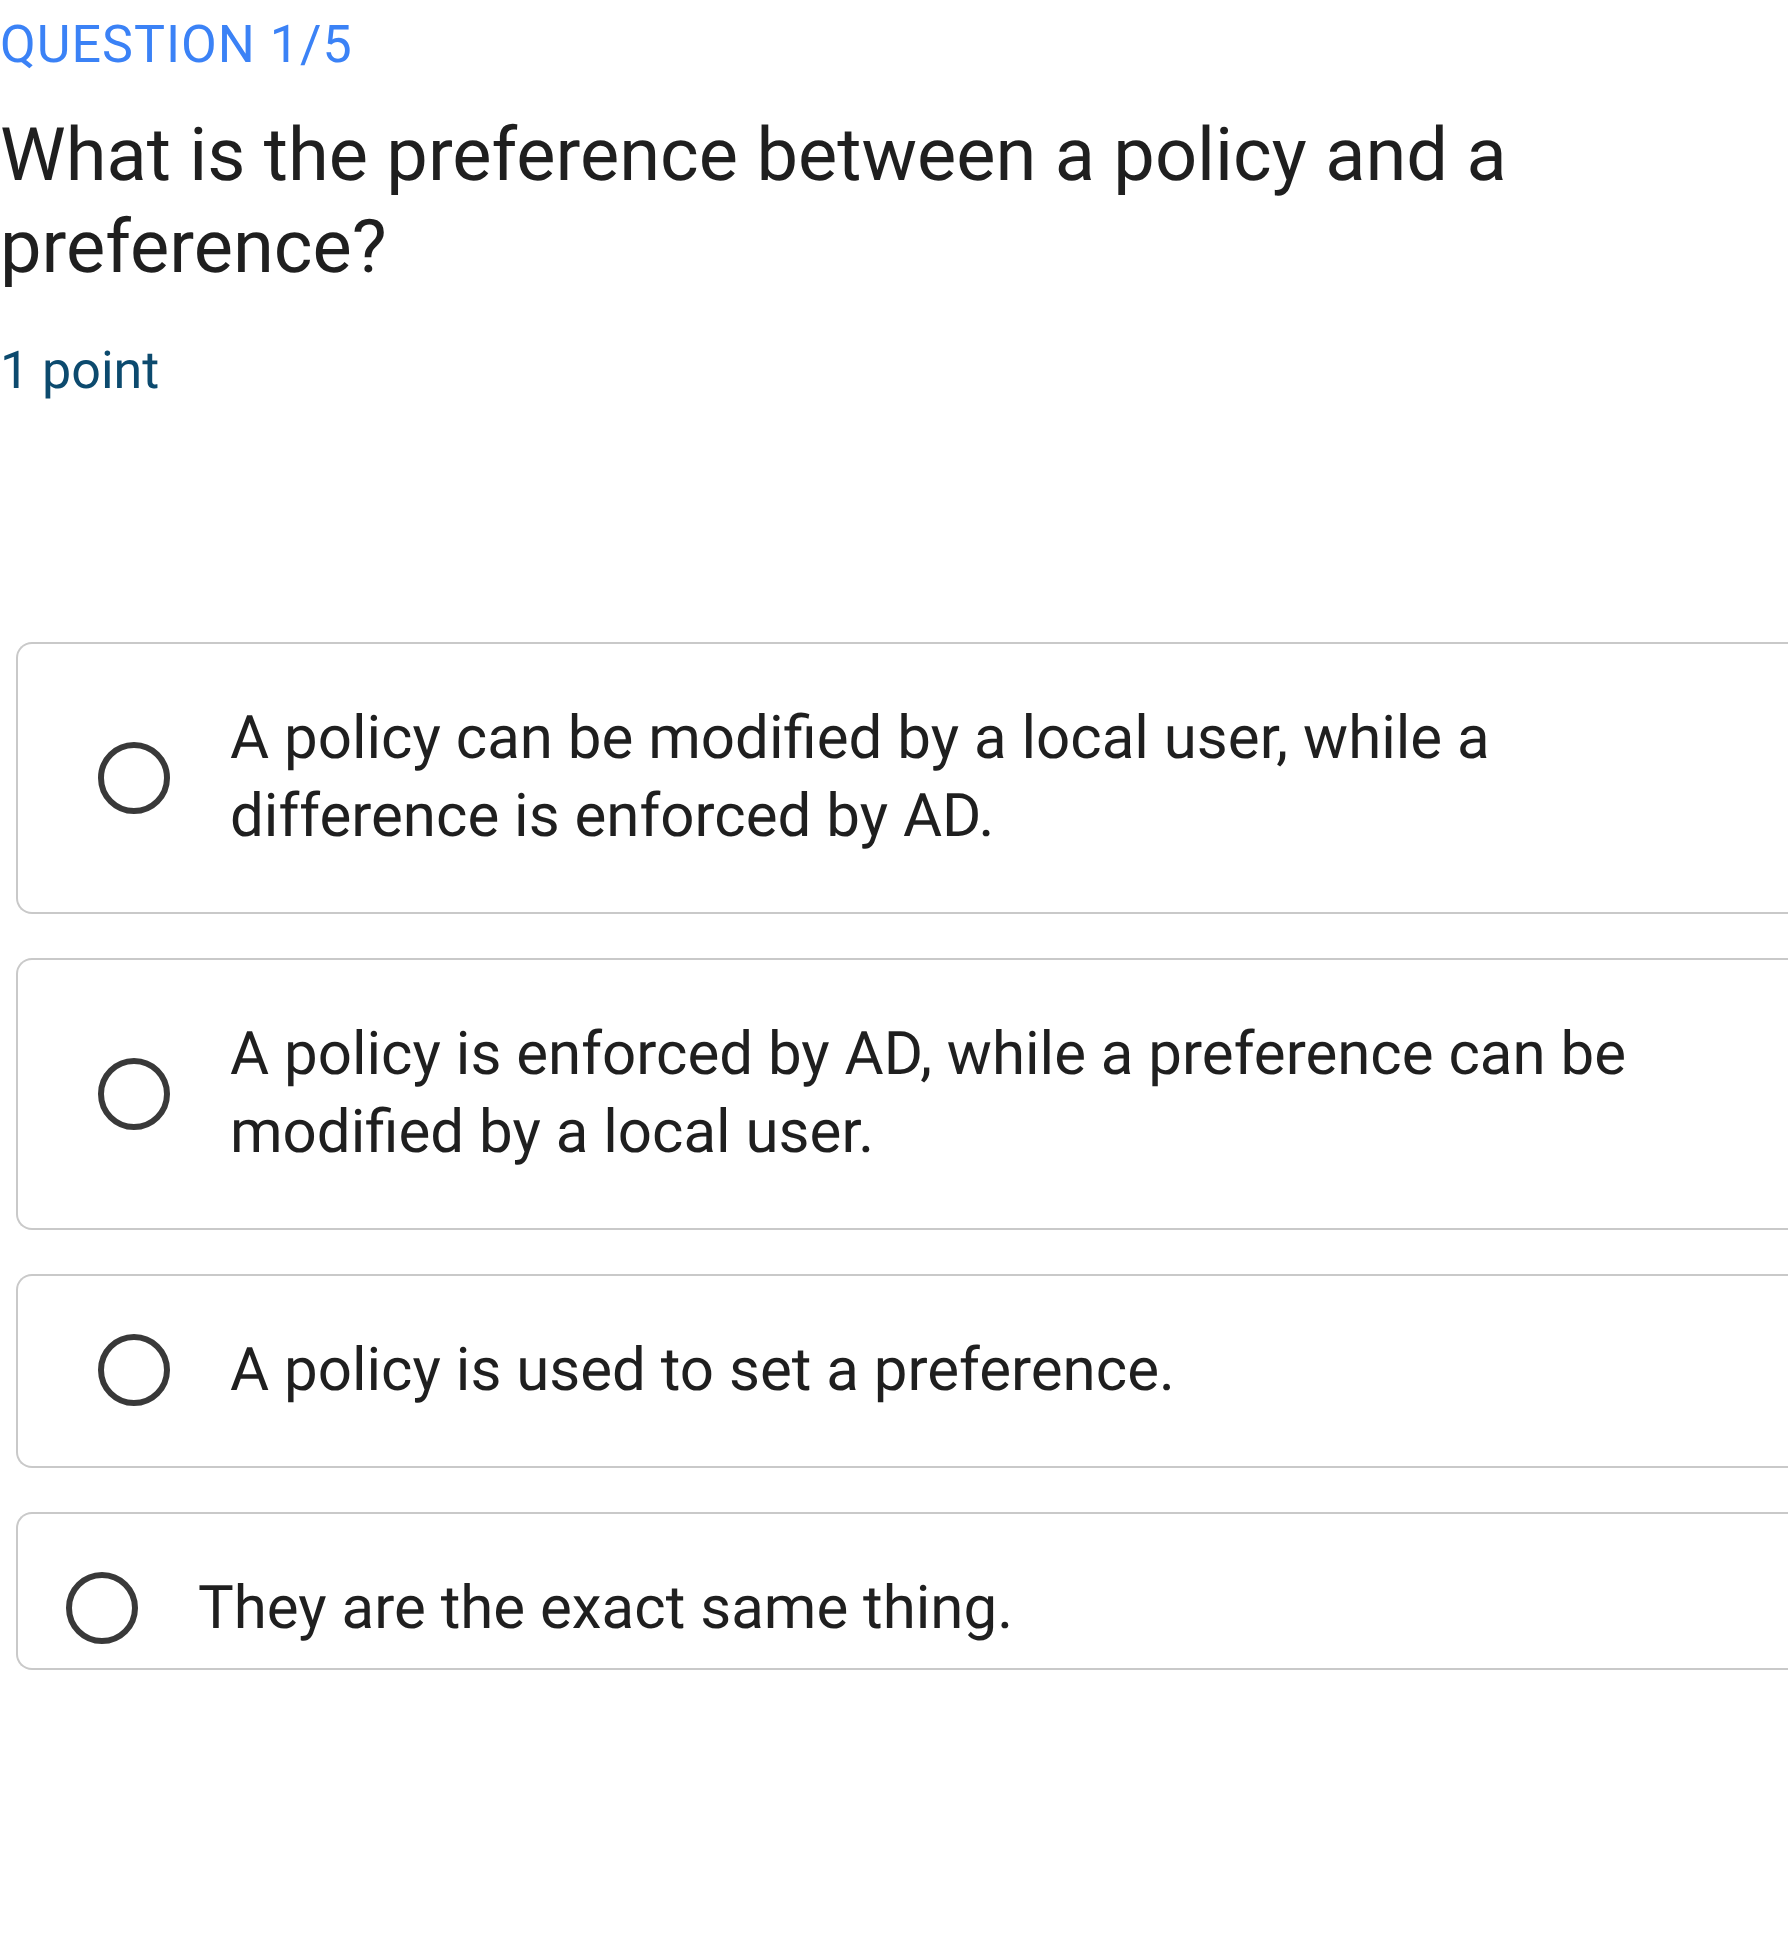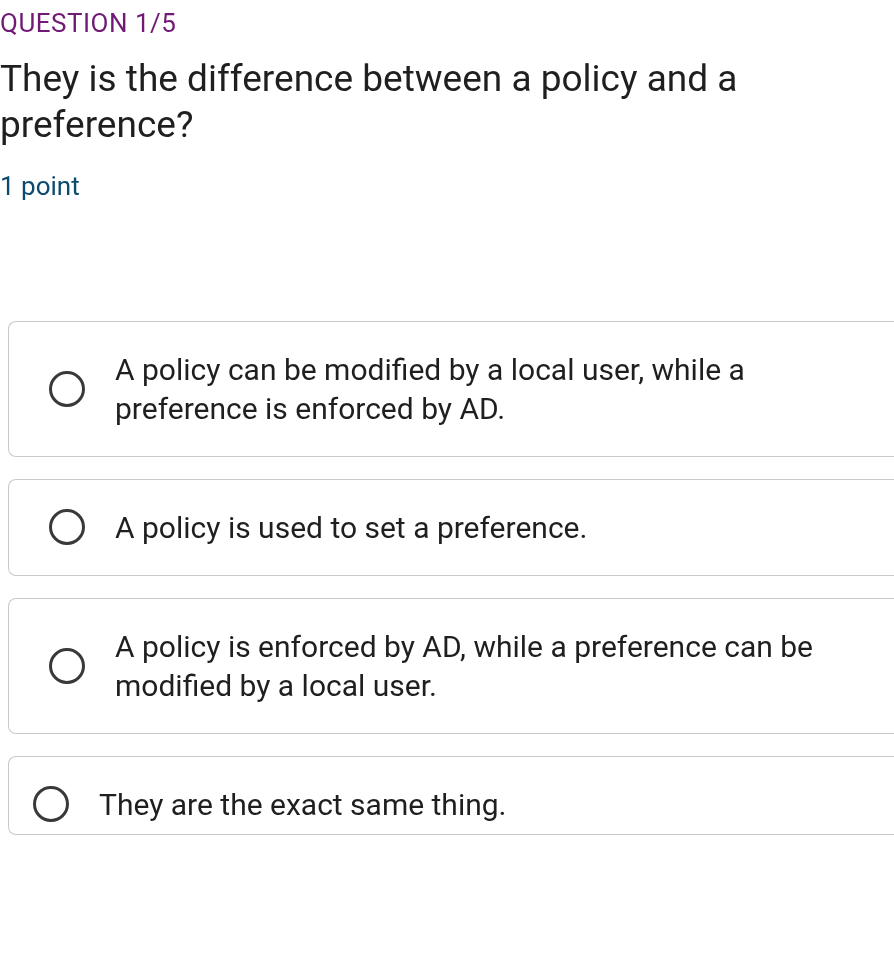--- a/index.html
+++ b/index.html
@@ -8,21 +8,21 @@
       padding: 0;
     }
     body {
       font-family: -apple-system, BlinkMacSystemFont, "Segoe UI", Roboto, Helvetica, Arial, sans-serif;
       background: #ffffff;
       color: #1f1f1f;
       width: 894px;
     }
     .question-label {
       font-size: 26px;
-      color: #701a75;
+      color: #3b82f6;
       letter-spacing: 0.5px;
       margin-bottom: 18px;
       padding-top: 8px;
     }
     .question-text {
       font-size: 37px;
       color: #1f1f1f;
       line-height: 1.25;
       margin-bottom: 22px;
       font-weight: 400;
@@ -65,33 +65,33 @@
     }
     .option.last {
       padding-bottom: 10px;
       padding-left: 24px;
     }
   </style>
 </head>
 <body>
 
 <div class="question-label">QUESTION 1/5</div>
-<div class="question-text">They is the difference between a policy and a preference?</div>
+<div class="question-text">What is the preference between a policy and a preference?</div>
 <div class="points">1 point</div>
 
 <div class="options">
   <div class="option">
     <div class="radio"></div>
-    <div class="option-text">A policy can be modified by a local user, while a preference is enforced by AD.</div>
+    <div class="option-text">A policy can be modified by a local user, while a difference is enforced by AD.</div>
+  </div>
+  <div class="option">
+    <div class="radio"></div>
+    <div class="option-text">A policy is enforced by AD, while a preference can be modified by a local user.</div>
   </div>
   <div class="option">
     <div class="radio"></div>
     <div class="option-text">A policy is used to set a preference.</div>
-  </div>
-  <div class="option">
-    <div class="radio"></div>
-    <div class="option-text">A policy is enforced by AD, while a preference can be modified by a local user.</div>
   </div>
   <div class="option last">
     <div class="radio"></div>
     <div class="option-text">They are the exact same thing.</div>
   </div>
 </div>
 
 </body></html>

